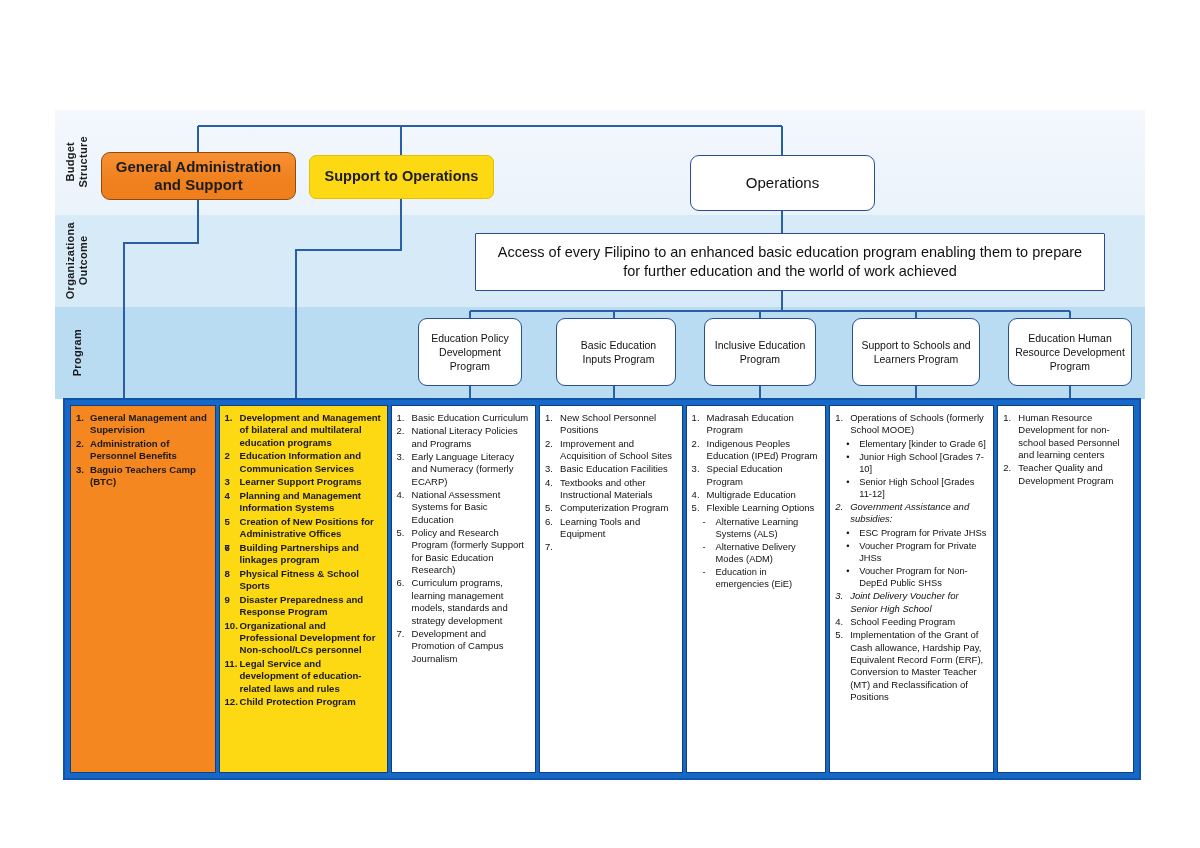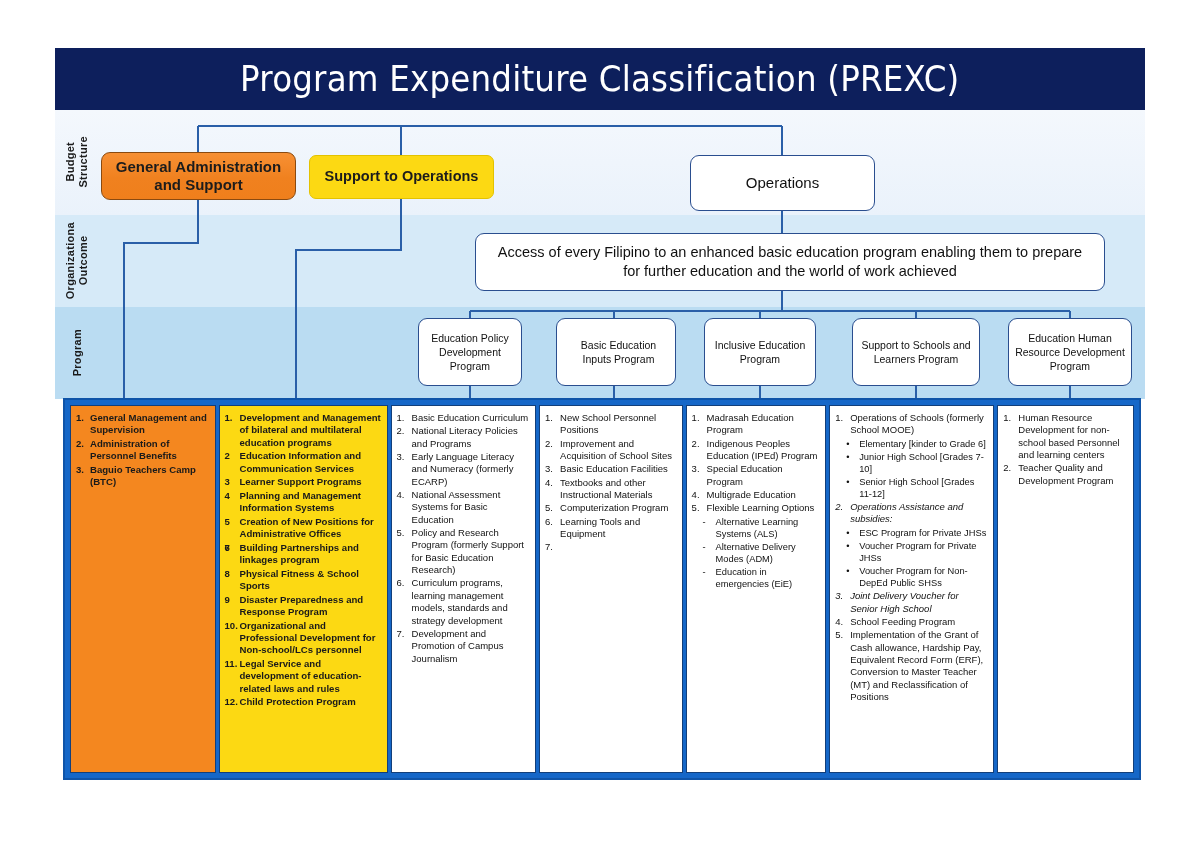--- a/index.html
+++ b/index.html
@@ -112,21 +112,21 @@
     color: #111111;
     font-size: 15px; font-weight: normal;
   }
 
   
   #node-outcome {
     position: absolute;
     left: 475px; top: 233px; width: 630px; height: 58px;
     background: #ffffff;
     border: 1.6px solid #2a4e8f;
-    border-radius: 9px;
+    border-radius: 1px;
     display: flex; align-items: center; justify-content: center;
     text-align: center;
     padding: 0 12px;
     font-size: 14.5px;
     color: #111111;
     line-height: 1.3;
   }
 
   
   .program-node {
@@ -205,23 +205,20 @@
 </style>
 </head>
 <body>
 
 <div id="page">
 
   <div id="band-budget"></div>
   <div id="band-outcome"></div>
   <div id="band-program"></div>
 
-  <div id="title-banner">
-    <div class="title-text">Program Expenditure Classification (PREXC)</div>
-  </div>
 
   <div class="row-label" id="label-budget">
     <span>Budget
 Structure</span>
   </div>
   <div class="row-label" id="label-outcome">
     <span>Organizationa
 Outcome</span>
   </div>
   <div class="row-label" id="label-program">
@@ -347,21 +344,21 @@
           <li class="sub"><span class="marker">-</span><span>Alternative Delivery Modes (ADM)</span></li>
           <li class="sub"><span class="marker">-</span><span>Education in emergencies (EiE)</span></li>
         </ul>
       </div>
       <div class="detail-col white c5">
         <ul>
           <li><span class="marker">1.</span><span>Operations of Schools (formerly School MOOE)</span></li>
           <li class="sub"><span class="marker">•</span><span>Elementary [kinder to Grade 6]</span></li>
           <li class="sub"><span class="marker">•</span><span>Junior High School [Grades 7-10]</span></li>
           <li class="sub"><span class="marker">•</span><span>Senior High School [Grades 11-12]</span></li>
-          <li class="italic"><span class="marker">2.</span><span>Operations Assistance and subsidies:</span></li>
+          <li class="italic"><span class="marker">2.</span><span>Government Assistance and subsidies:</span></li>
           <li class="sub"><span class="marker">•</span><span>ESC Program for Private JHSs</span></li>
           <li class="sub"><span class="marker">•</span><span>Voucher Program for Private JHSs</span></li>
           <li class="sub"><span class="marker">•</span><span>Voucher Program for Non-DepEd Public SHSs</span></li>
           <li class="italic"><span class="marker">3.</span><span>Joint Delivery Voucher for Senior High School</span></li>
           <li><span class="marker">4.</span><span>School Feeding Program</span></li>
           <li><span class="marker">5.</span><span>Implementation of the Grant of Cash allowance, Hardship Pay, Equivalent Record Form (ERF), Conversion to Master Teacher (MT) and Reclassification of Positions</span></li>
         </ul>
       </div>
       <div class="detail-col white c6">
         <ul>

